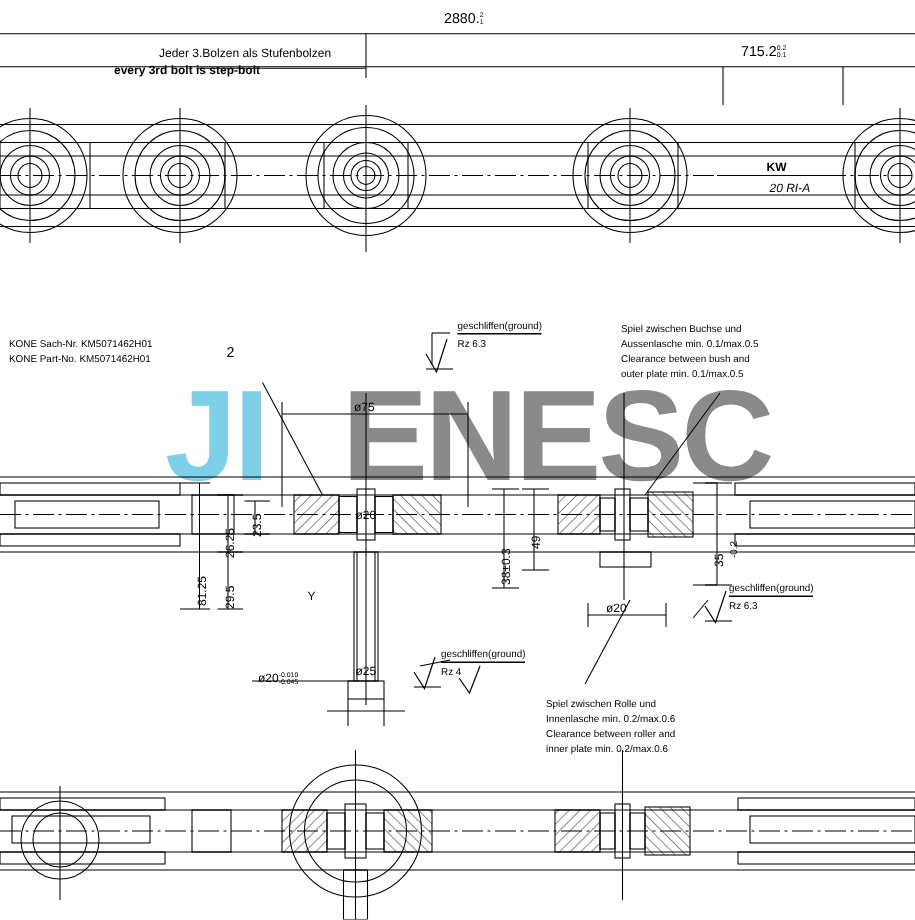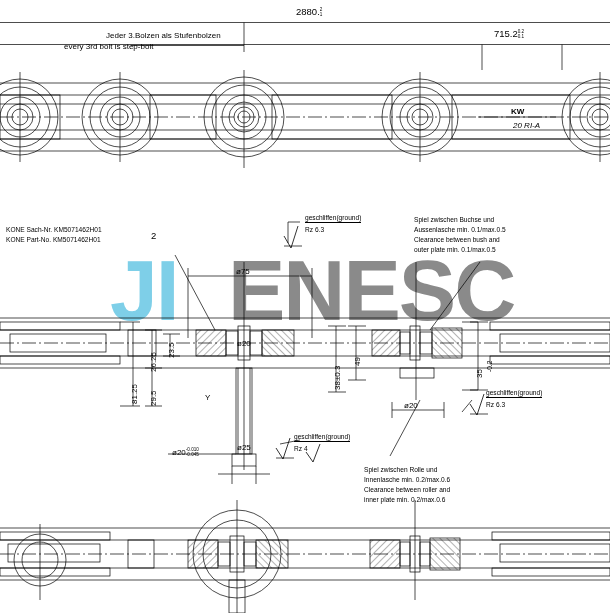--- a/index.html
+++ b/index.html
@@ -240,21 +240,21 @@
         <line x1="0" y1="0" x2="0" y2="5" stroke="#000" stroke-width="0.6"></line>
       </pattern>
     </defs>
   </svg>
 
   <div class="lbl s9" style="left:296px;top:8px;"><span>2880.</span><span class="tol"><i>2</i><i>1</i></span></div>
 
   <div class="lbl s9" style="left:494px;top:30px;"><span>715.2</span><span class="tol"><i>0.2</i><i>0.1</i></span></div>
 
   <div class="lbl s8" style="left:80px;top:32px;margin-left:26px;">Jeder 3.Bolzen als Stufenbolzen</div>
-  <div class="lbl s8" style="left:64px;top:43px;">every 3rd bolt is step-bolt</div>
+  <div class="lbl s8" style="left:76px;top:43px;font-weight:bold;">every 3rd bolt is step-bolt</div>
 
   <div class="lbl s8" style="left:511px;top:108px;font-weight:bold;">KW</div>
   <div class="lbl s8" style="left:513px;top:122px;font-style:italic;">20 RI-A</div>
 
   <div class="lbl s6" style="left:6px;top:226px;"><span>KONE Sach-Nr.</span> <span>KM5071462H01</span></div>
   <div class="lbl s6" style="left:6px;top:236px;"><span>KONE Part-No.</span> <span>KM5071462H01</span></div>
 
   <div class="lbl s9" style="left:151px;top:232px;">2</div>
 
   <div class="lbl s6" style="left:305px;top:214px;border-bottom:0.7px solid #000;">geschliffen(ground)</div>

